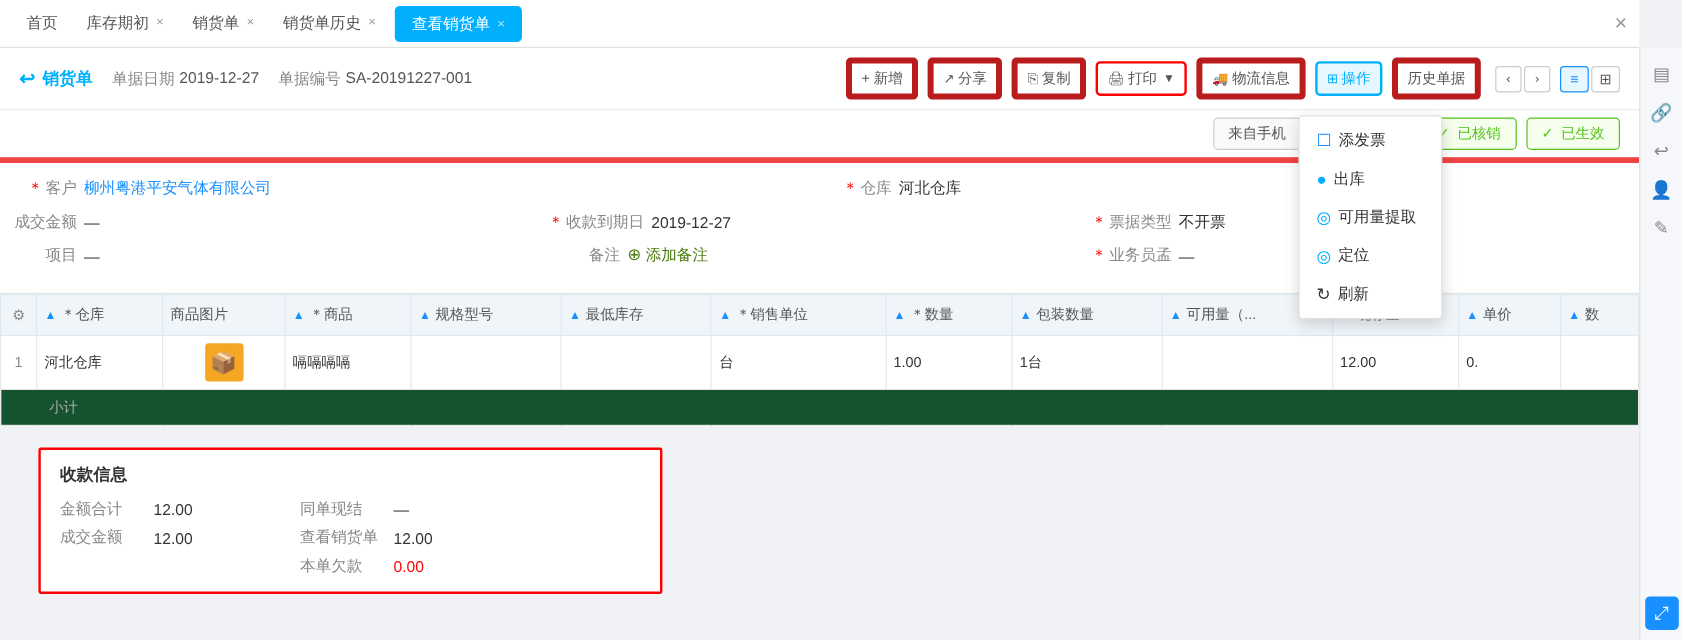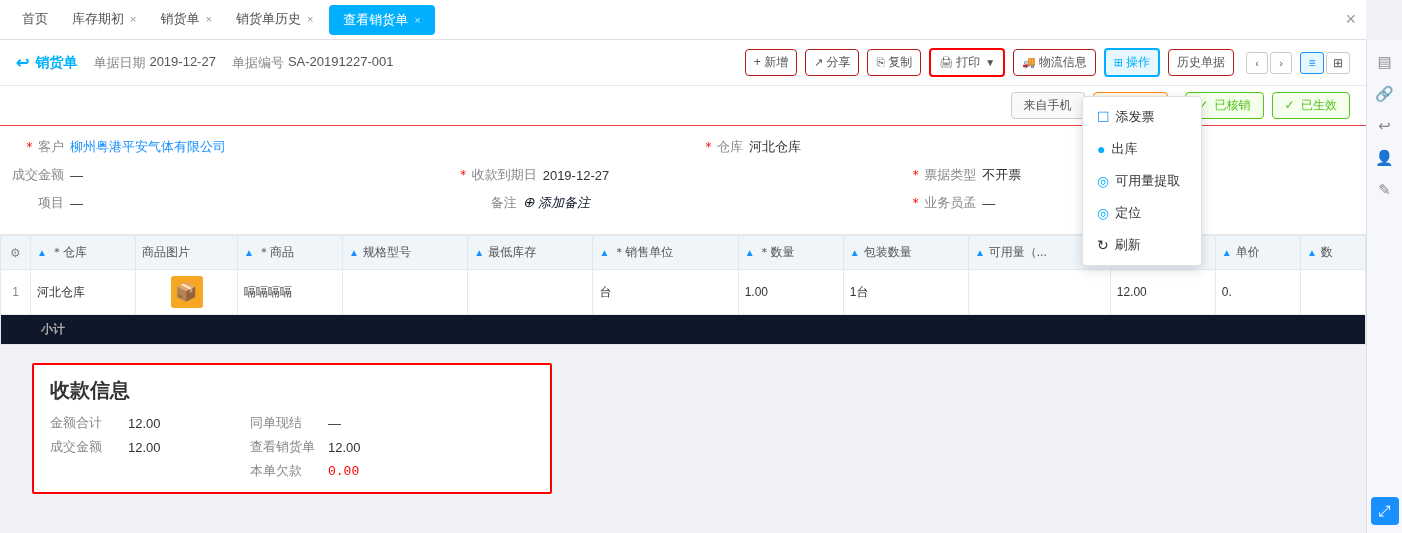--- a/index.html
+++ b/index.html
@@ -25,31 +25,31 @@
     .doc-header {
       display: flex; align-items: center; padding: 8px 16px;
       border-bottom: 1px solid #e8e8e8; gap: 16px; background: #fff;
     }
     .doc-title { display: flex; align-items: center; gap: 6px; color: #00b0ff; font-weight: bold; font-size: 14px; }
     .doc-meta { display: flex; align-items: flex-start; gap: 4px; color: #555; font-size: 13px; }
     .doc-meta-label { color: #888; }
     .doc-actions { margin-left: auto; display: flex; align-items: center; gap: 8px; }
     .action-btn {
       display: flex; align-items: center; gap: 3px; padding: 4px 8px;
-      border: 1px solid #b91c1c; border-radius: 4px; cursor: pointer;
+      border: 5px solid #b91c1c; border-radius: 4px; cursor: pointer;
       font-size: 12px; color: #555; background: #fff; white-space: nowrap;
     }
     .action-btn.active-op { background: #e6f7ff; border-color: #00b0ff; color: #00b0ff; }
     .action-btn.print-btn { border: 2px solid red; }
 
     
     .status-row {
       display: flex; align-items: center; justify-content: flex-end;
       padding: 6px 16px; gap: 8px; background: #fff;
-      border-bottom: 1px solid #ef4444;
+      border-bottom: 5px solid #ef4444;
     }
     .status-btn {
       padding: 4px 12px; border-radius: 4px; border: 1px solid;
       font-size: 12px; cursor: pointer; white-space: nowrap;
     }
     .btn-gray { border-color: #ccc; color: #555; background: #f9f9f9; }
     .btn-orange { border-color: #fa8c16; color: #fa8c16; background: #fff7e6; }
     .btn-green { border-color: #52c41a; color: #52c41a; background: #f6ffed; }
 
     
@@ -65,35 +65,35 @@
     .table-wrapper { background: #fff; border-top: 1px solid #e8e8e8; }
     .table-scroll { overflow-x: auto; }
     table { width: 100%; border-collapse: collapse; font-size: 12px; }
     thead tr { background: #f0f5fa; }
     th {
       padding: 8px 6px; text-align: left; border: 1px solid #e0e8f0;
       color: #555; font-weight: normal; white-space: nowrap;
     }
     td { padding: 6px 6px; border: 1px solid #e8e8e8; white-space: nowrap; }
     .row-num { text-align: center; color: #888; }
-    .subtotal-row td { background: #0f172a; color: #888; font-weight: bold; }
+    .subtotal-row td { background: #14532d; color: #888; }
     .th-icon { margin-right: 4px; color: #1890ff; font-size: 10px; }
     .gear-col { width: 30px; text-align: center; }
 
     
     .summary-box {
       border: 2px solid red; margin: 10px 16px; padding: 12px 16px;
       background: #fff; border-radius: 2px; display: inline-block; min-width: 520px;
     }
-    .summary-title { font-weight: bold; margin-bottom: 10px; font-size: 20px; }
+    .summary-title { font-weight: bold; margin-bottom: 10px; font-size: 14px; }
     .summary-grid { display: grid; grid-template-columns: 200px 200px; gap: 6px 0; }
     .summary-row { display: flex; align-items: center; gap: 8px; }
     .s-label { color: #888; white-space: nowrap; min-width: 70px; font-family: Liberation Mono, monospace; }
     .s-value { color: #333; }
-    .s-value.red { color: red; font-family: Liberation Mono, monospace; }
+    .s-value.red { color: red; }
     .s-value.blue-link { color: #1890ff; }
 
     
     .dropdown-menu {
       position: absolute; top: 96px; right: 200px;
       background: #fff; border: 1px solid #e0e0e0; border-radius: 4px;
       box-shadow: 0 4px 12px rgba(0,0,0,0.15); z-index: 100; min-width: 120px;
       padding: 4px 0;
     }
     .dropdown-item {
@@ -254,21 +254,21 @@
         <span class="field-value">不开票</span>
       </div>
     </div>
     <div class="form-row">
       <div class="form-field">
         <span class="field-label"><span>项目</span></span>
         <span class="field-value">—</span>
       </div>
       <div class="form-field">
         <span class="field-label"><span>备注</span></span>
-        <span class="field-value" style="color:#0f172a; cursor:pointer;font-style:italic;">
+        <span class="field-value" style="color:#4d7c0f; cursor:pointer;">
           <span style="font-size:14px;">⊕</span>
           <span>添加备注</span>
         </span>
       </div>
       <div class="form-field">
         <span class="field-label"><span class="field-required">＊</span><span>业务员孟</span></span>
         <span class="field-value">—</span>
       </div>
     </div>
   </div>

